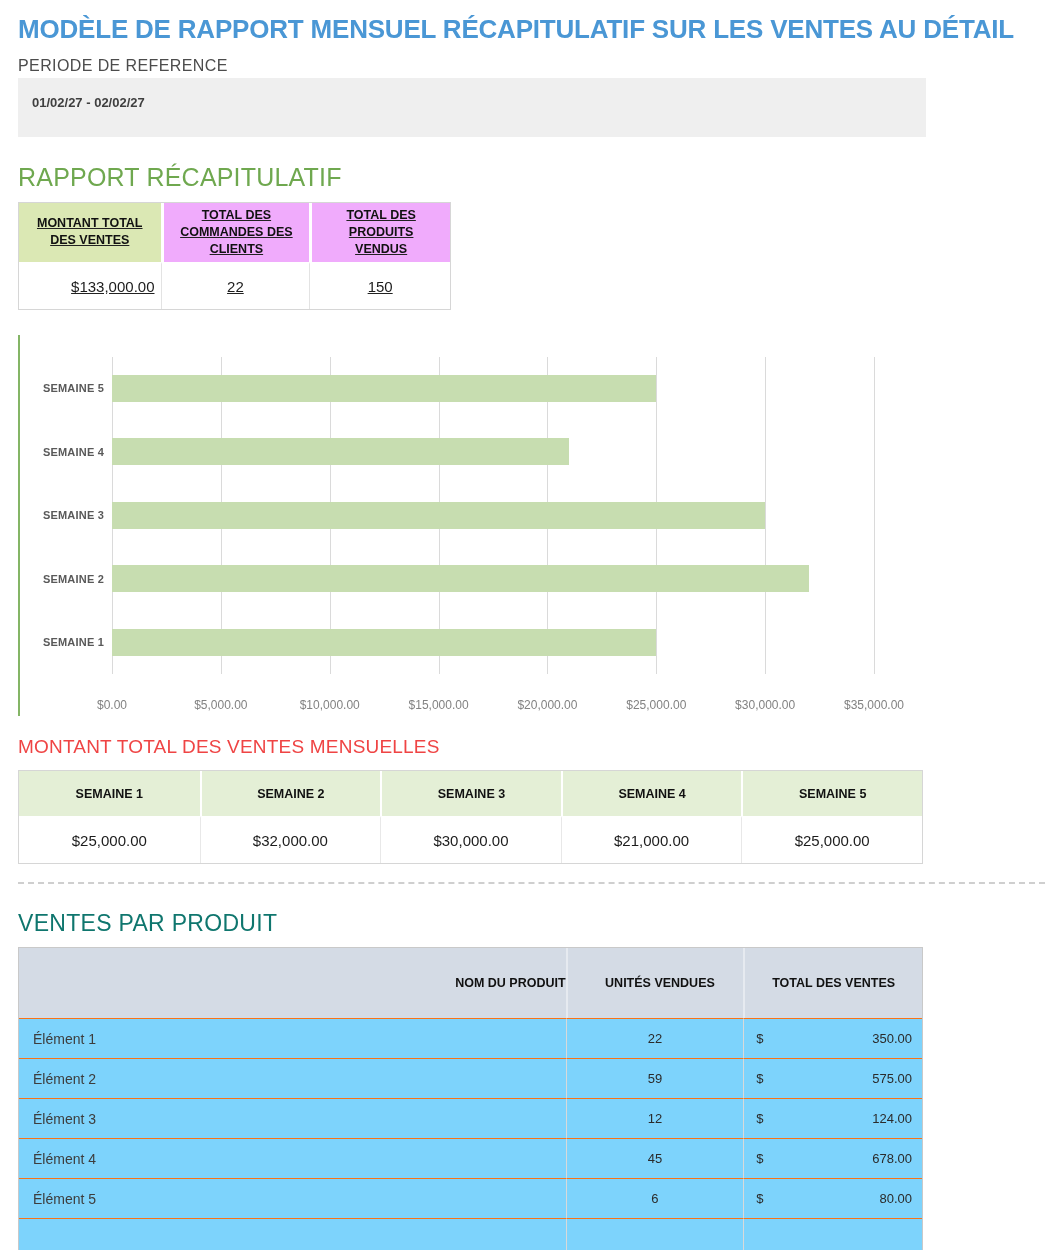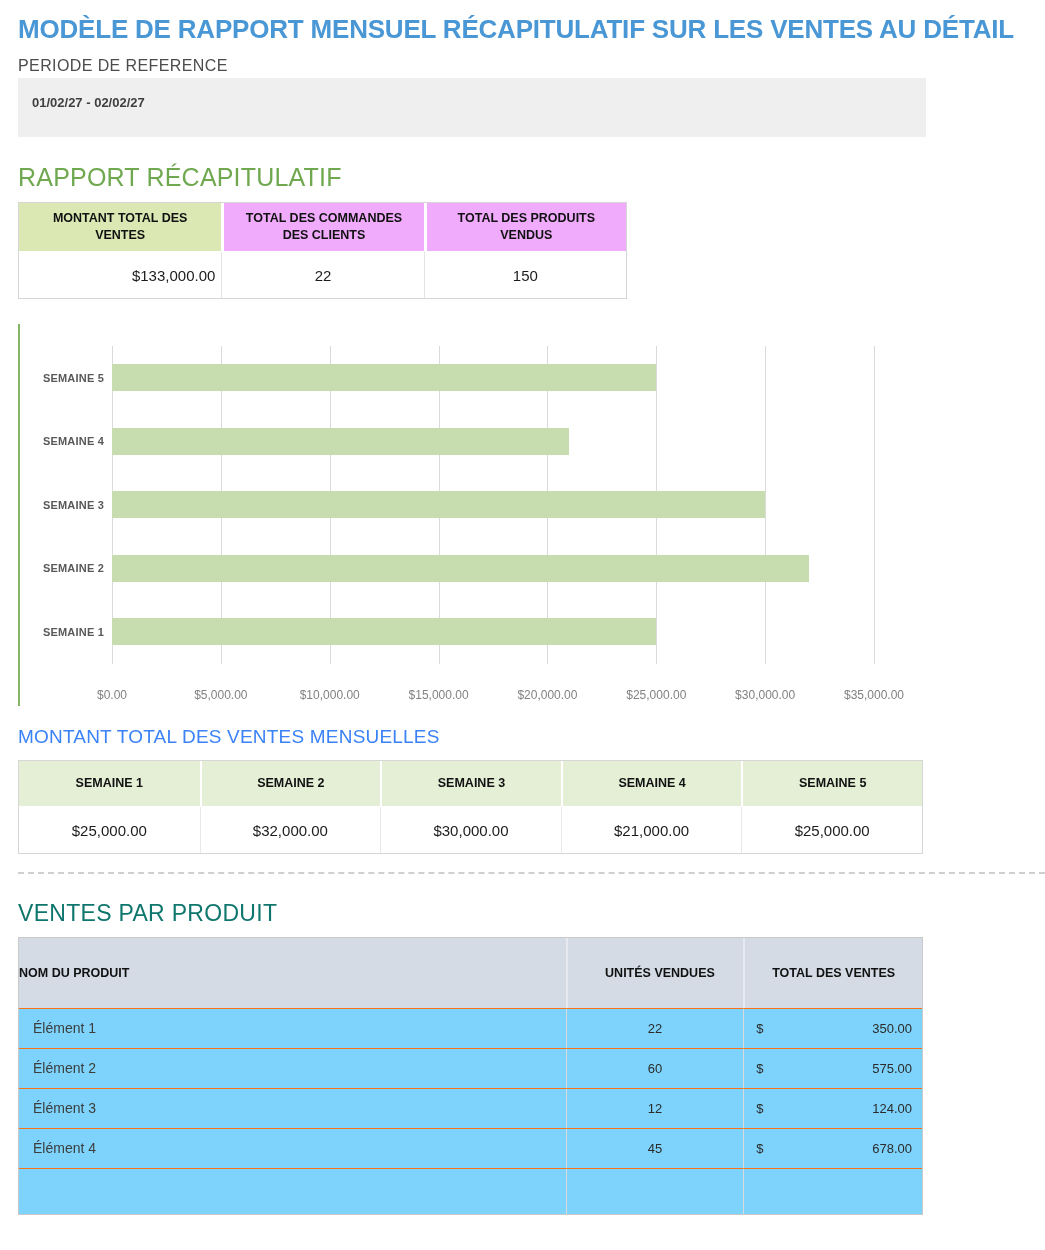--- a/index.html
+++ b/index.html
@@ -17,27 +17,27 @@
   }
   .ref-label {
     font-size: 16px; color: #4c4c4c; letter-spacing: 0.4px; margin-bottom: 3px;
   }
   .ref-box {
     width: 908px; height: 59px; background: #efefef;
     padding: 17px 0 0 14px; font-size: 13px; font-weight: bold; color: #3f3f3f;
   }
 
   .h-green-lg { font-size: 25px; font-weight: normal; color: #6fa84f; margin: 26px 0 10px 0; letter-spacing: 0.2px; }
-  .h-green-sm { font-size: 19px; font-weight: normal; color: #3b82f6; margin: 20px 0 12px 0; letter-spacing: 0.2px; }
+  .h-green-sm { font-size: 19px; font-weight: normal; color: #ef4444; margin: 20px 0 12px 0; letter-spacing: 0.2px; }
   .h-blue     { font-size: 23px; font-weight: normal; color: #0f766e; margin: 26px 0 10px 0; letter-spacing: 0.3px; }
 
   table { border-collapse: separate; border-spacing: 0; }
 
   
-  .summary-table { width: 609px; border: 1px solid #d6d6d6; }
+  .summary-table { width: 433px; border: 1px solid #d6d6d6; text-decoration: underline; }
   .summary-table th {
     width: 181px; height: 48px; font-size: 12.5px; font-weight: bold; color: #111;
     text-align: center; vertical-align: middle; padding: 4px 10px; line-height: 1.35;
   }
   .summary-table th.light { background: #dbe8b4; }
   .summary-table th.dark  { background: #f0abfc; }
   .summary-table th + th  { border-left: 3px solid #ffffff; }
   .summary-table td {
     height: 47px; background: #fff; font-size: 15px; color: #1c1c1c;
     text-align: center; vertical-align: middle; border-top: 2px solid #ffffff;
@@ -84,21 +84,21 @@
     width: 1027px; margin-top: 18px;
     border-top: 2px dashed #cfcfcf; height: 0;
   }
 
   
   .products-table { width: 905px; border: 1px solid #c9c9c9; }
   .products-table th {
     height: 70px; background: #d4dbe5; font-size: 12.5px; font-weight: bold; color: #111;
     text-align: center; vertical-align: middle;
   }
-  .products-table th.name-col { text-align: left; width: 548px; }
+  .products-table th.name-col { text-align: right; padding-left: 14px; width: 548px; }
   .products-table th.units-col { width: 178px; padding-left: 9px; }
   .products-table th.total-col { width: 179px; }
   .products-table th + th { border-left: 2px solid #e6eaf0; }
   .products-table td {
     height: 40px; background: #7dd3fc; border-top: 1px solid #f97316; vertical-align: middle;
   }
   .products-table td + td { border-left: 1px solid #d9d9d9; }
   .products-table td.p-name { font-size: 14px; color: #3d3d3d; padding-left: 14px; }
   .products-table td.p-units { font-size: 13px; color: #2b2b2b; text-align: center; }
   .products-table td.p-total { font-size: 13px; color: #2b2b2b; }
@@ -218,21 +218,21 @@
       <td class="p-units">22</td>
       <td class="p-total">
         <div class="money">
               <span>$</span>
               <span>350.00</span>
             </div>
       </td>
     </tr>
     <tr>
       <td class="p-name">Élément 2</td>
-      <td class="p-units">60</td>
+      <td class="p-units">59</td>
       <td class="p-total">
         <div class="money">
               <span>$</span>
               <span>575.00</span>
             </div>
       </td>
     </tr>
     <tr>
       <td class="p-name">Élément 3</td>
       <td class="p-units">12</td>
@@ -243,20 +243,30 @@
             </div>
       </td>
     </tr>
     <tr>
       <td class="p-name">Élément 4</td>
       <td class="p-units">45</td>
       <td class="p-total">
         <div class="money">
               <span>$</span>
               <span>678.00</span>
+            </div>
+      </td>
+    </tr>
+    <tr>
+      <td class="p-name">Élément 5</td>
+      <td class="p-units">6</td>
+      <td class="p-total">
+        <div class="money">
+              <span>$</span>
+              <span>80.00</span>
             </div>
       </td>
     </tr>
     <tr class="empty">
       <td class="p-name"></td>
       <td class="p-units"></td>
       <td class="p-total"></td>
     </tr>
   </tbody>
     </table>

